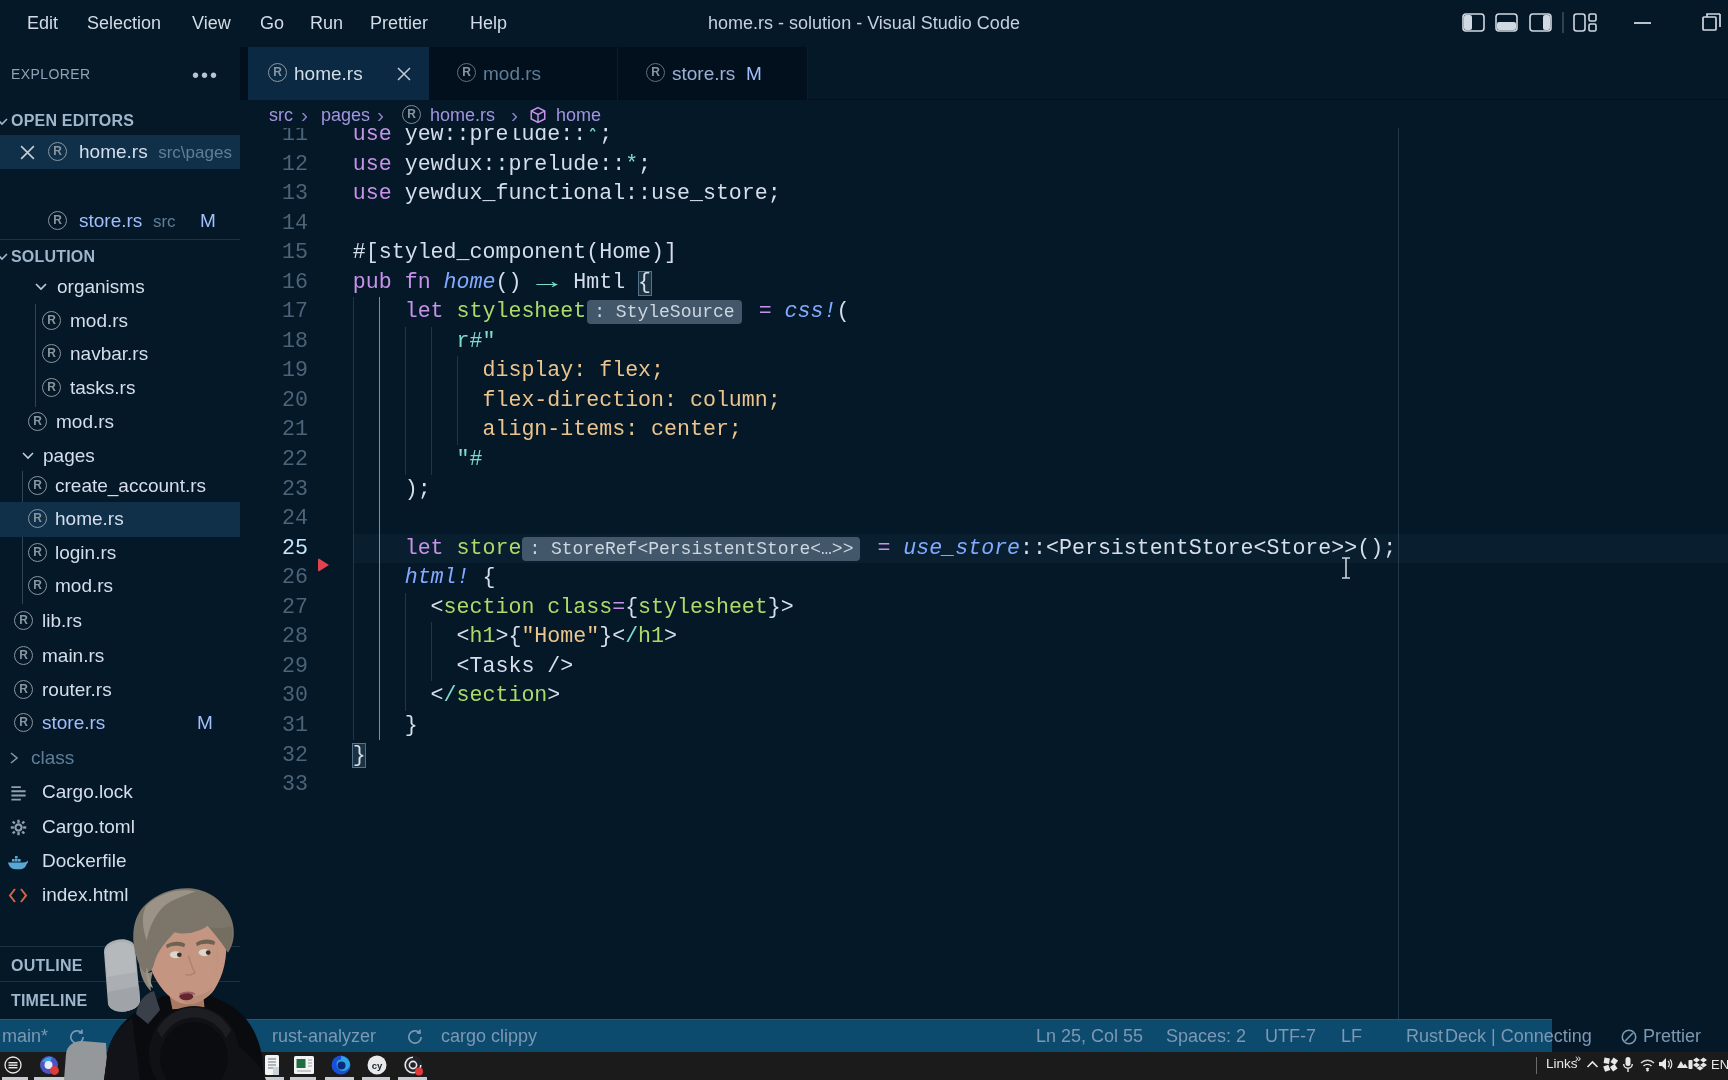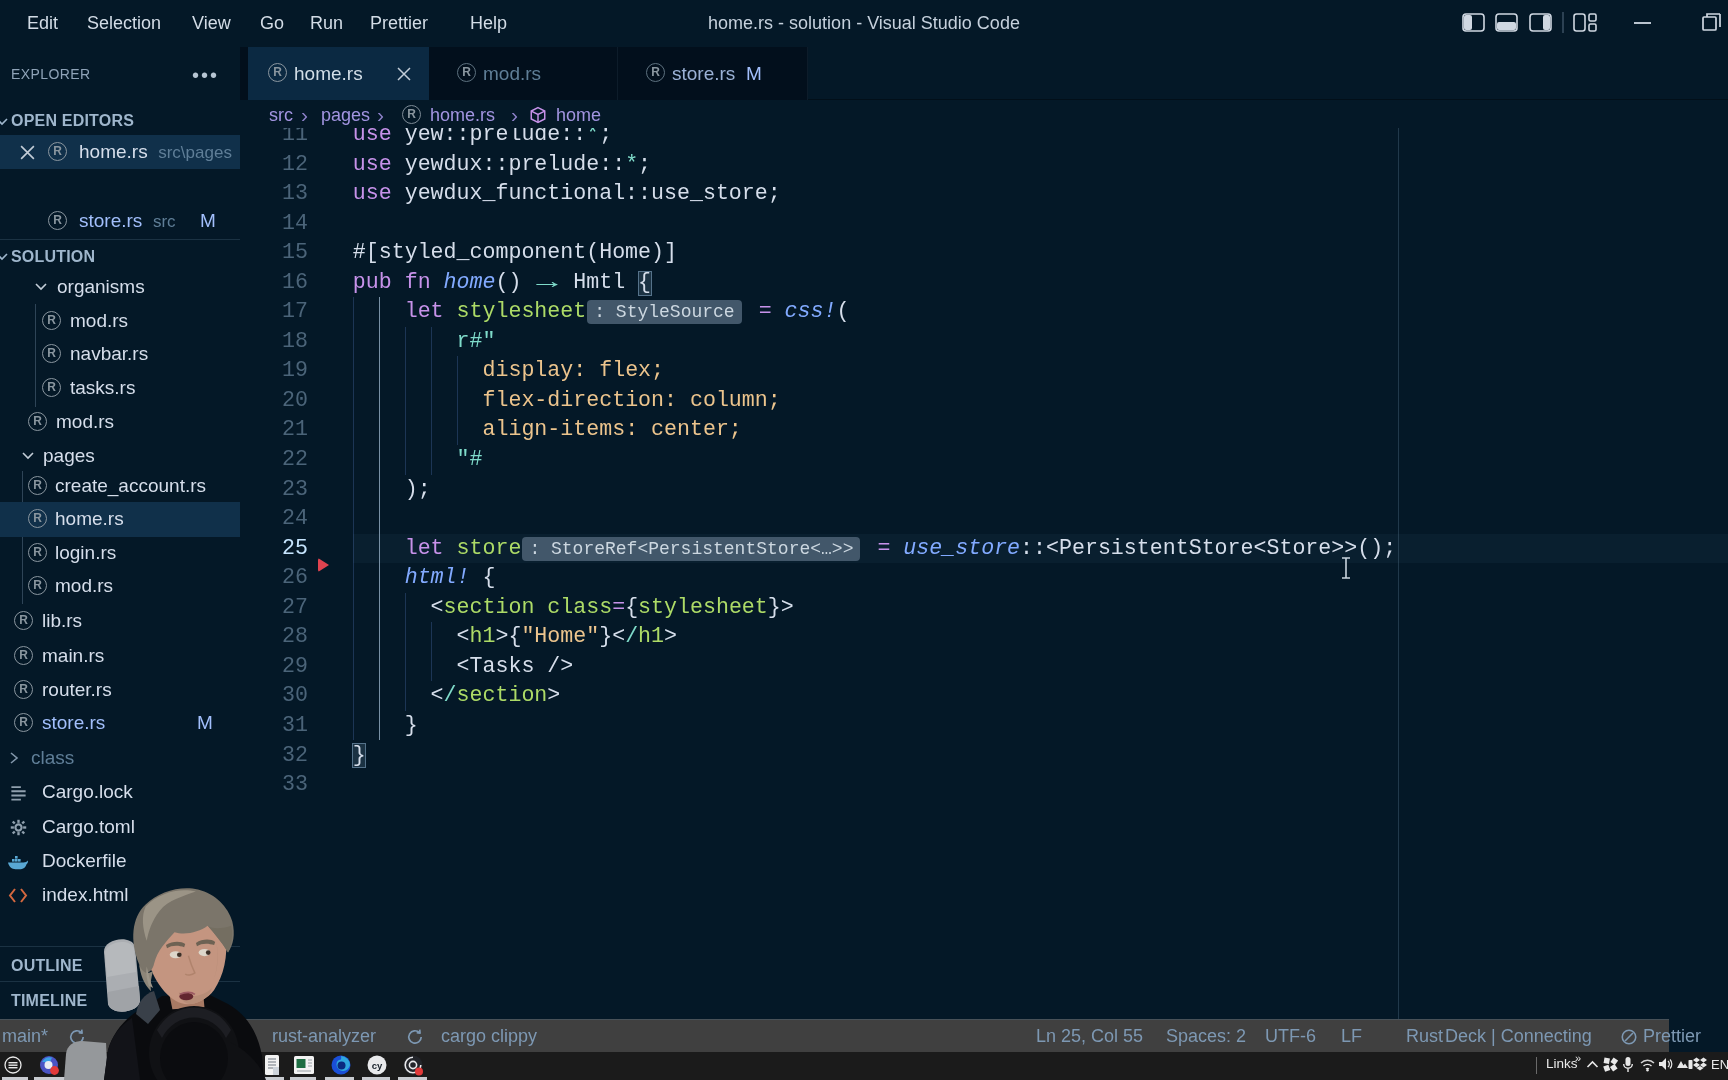--- a/index.html
+++ b/index.html
@@ -38,21 +38,21 @@
   .f { color:#82aaff; font-style:italic; } 
   .g { color:#addb67; }   
   .s { color:#ecc48d; }   
   .t { color:#7fdbca; }   
   .arr { display:inline-block; width:25.94px; text-align:center; transform:scaleX(1.65); transform-origin:50% 50%; }
   .inlay { display:inline-block; font-family:"Liberation Mono", monospace; font-size:18px; line-height:24px; background:#42576a; color:#ccd7e0; border-radius:4px; padding:0 7px; margin:0 4px 0 1px; vertical-align:baseline; }
   .guide { position:absolute; width:1px; background:rgba(94,129,206,0.28); }
   .guide.act { background:rgba(126,151,172,0.95); }
 
   
-  #statusbar { position:absolute; left:0; top:1019px; width:1669px; height:33px; background:#404040; border-top:1px solid rgba(95,126,151,0.28); color:#7d98b3; font-size:18px; }
+  #statusbar { position:absolute; left:0; top:1019px; width:1552px; height:33px; background:#0c4a6e; border-top:1px solid rgba(95,126,151,0.28); color:#7d98b3; font-size:18px; }
   #statusbar .it { position:absolute; top:0; height:33px; line-height:32px; white-space:nowrap; }
 
   
   #taskbar { position:absolute; left:0; top:1052px; width:1728px; height:28px; background:#1b1b1b; }
   .tbul { top:25px; height:3px; background:#c8cbd0; }
   .bsep { color:#8d80c9; font-size:21px; }
 </style>
 </head>
 <body>
 <div id="stage">
@@ -349,21 +349,21 @@
     <div class="it" style="left:272px;">rust-analyzer</div>
     <svg class="abs" style="left:406px; top:8px;" width="18" height="18" viewBox="0 0 16 16">
         <g stroke="#7d98b3" stroke-width="1.5" fill="none">
           <path d="M13.5 8a5.5 5.5 0 1 1-1.6-3.9"></path>
           <path d="M12.2 1.5 l0.3 3 l-3 -0.3" stroke-linejoin="round"></path>
         </g>
       </svg>
     <div class="it" style="left:432px;margin-left:9px;">cargo clippy</div>
     <div class="it" style="left:1036px;">Ln 25, Col 55</div>
     <div class="it" style="left:1166px;">Spaces: 2</div>
-    <div class="it" style="left:1265px;">UTF-6</div>
+    <div class="it" style="left:1265px;">UTF-7</div>
     <div class="it" style="left:1341px;">LF</div>
     <div class="it" style="left:1406px;">Rust</div>
     <div class="it" style="left:1445px;">Deck | Connecting</div>
     <svg class="abs" style="left:1620px; top:8px;" width="18" height="18" viewBox="0 0 16 16">
         <g stroke="#7d98b3" stroke-width="1.4" fill="none">
           <circle cx="8" cy="8" r="6"></circle>
           <path d="M11.5 4.5 L4.5 11.5"></path>
         </g>
       </svg>
     <div class="it" style="left:1643px;text-align:right;">Prettier</div>

